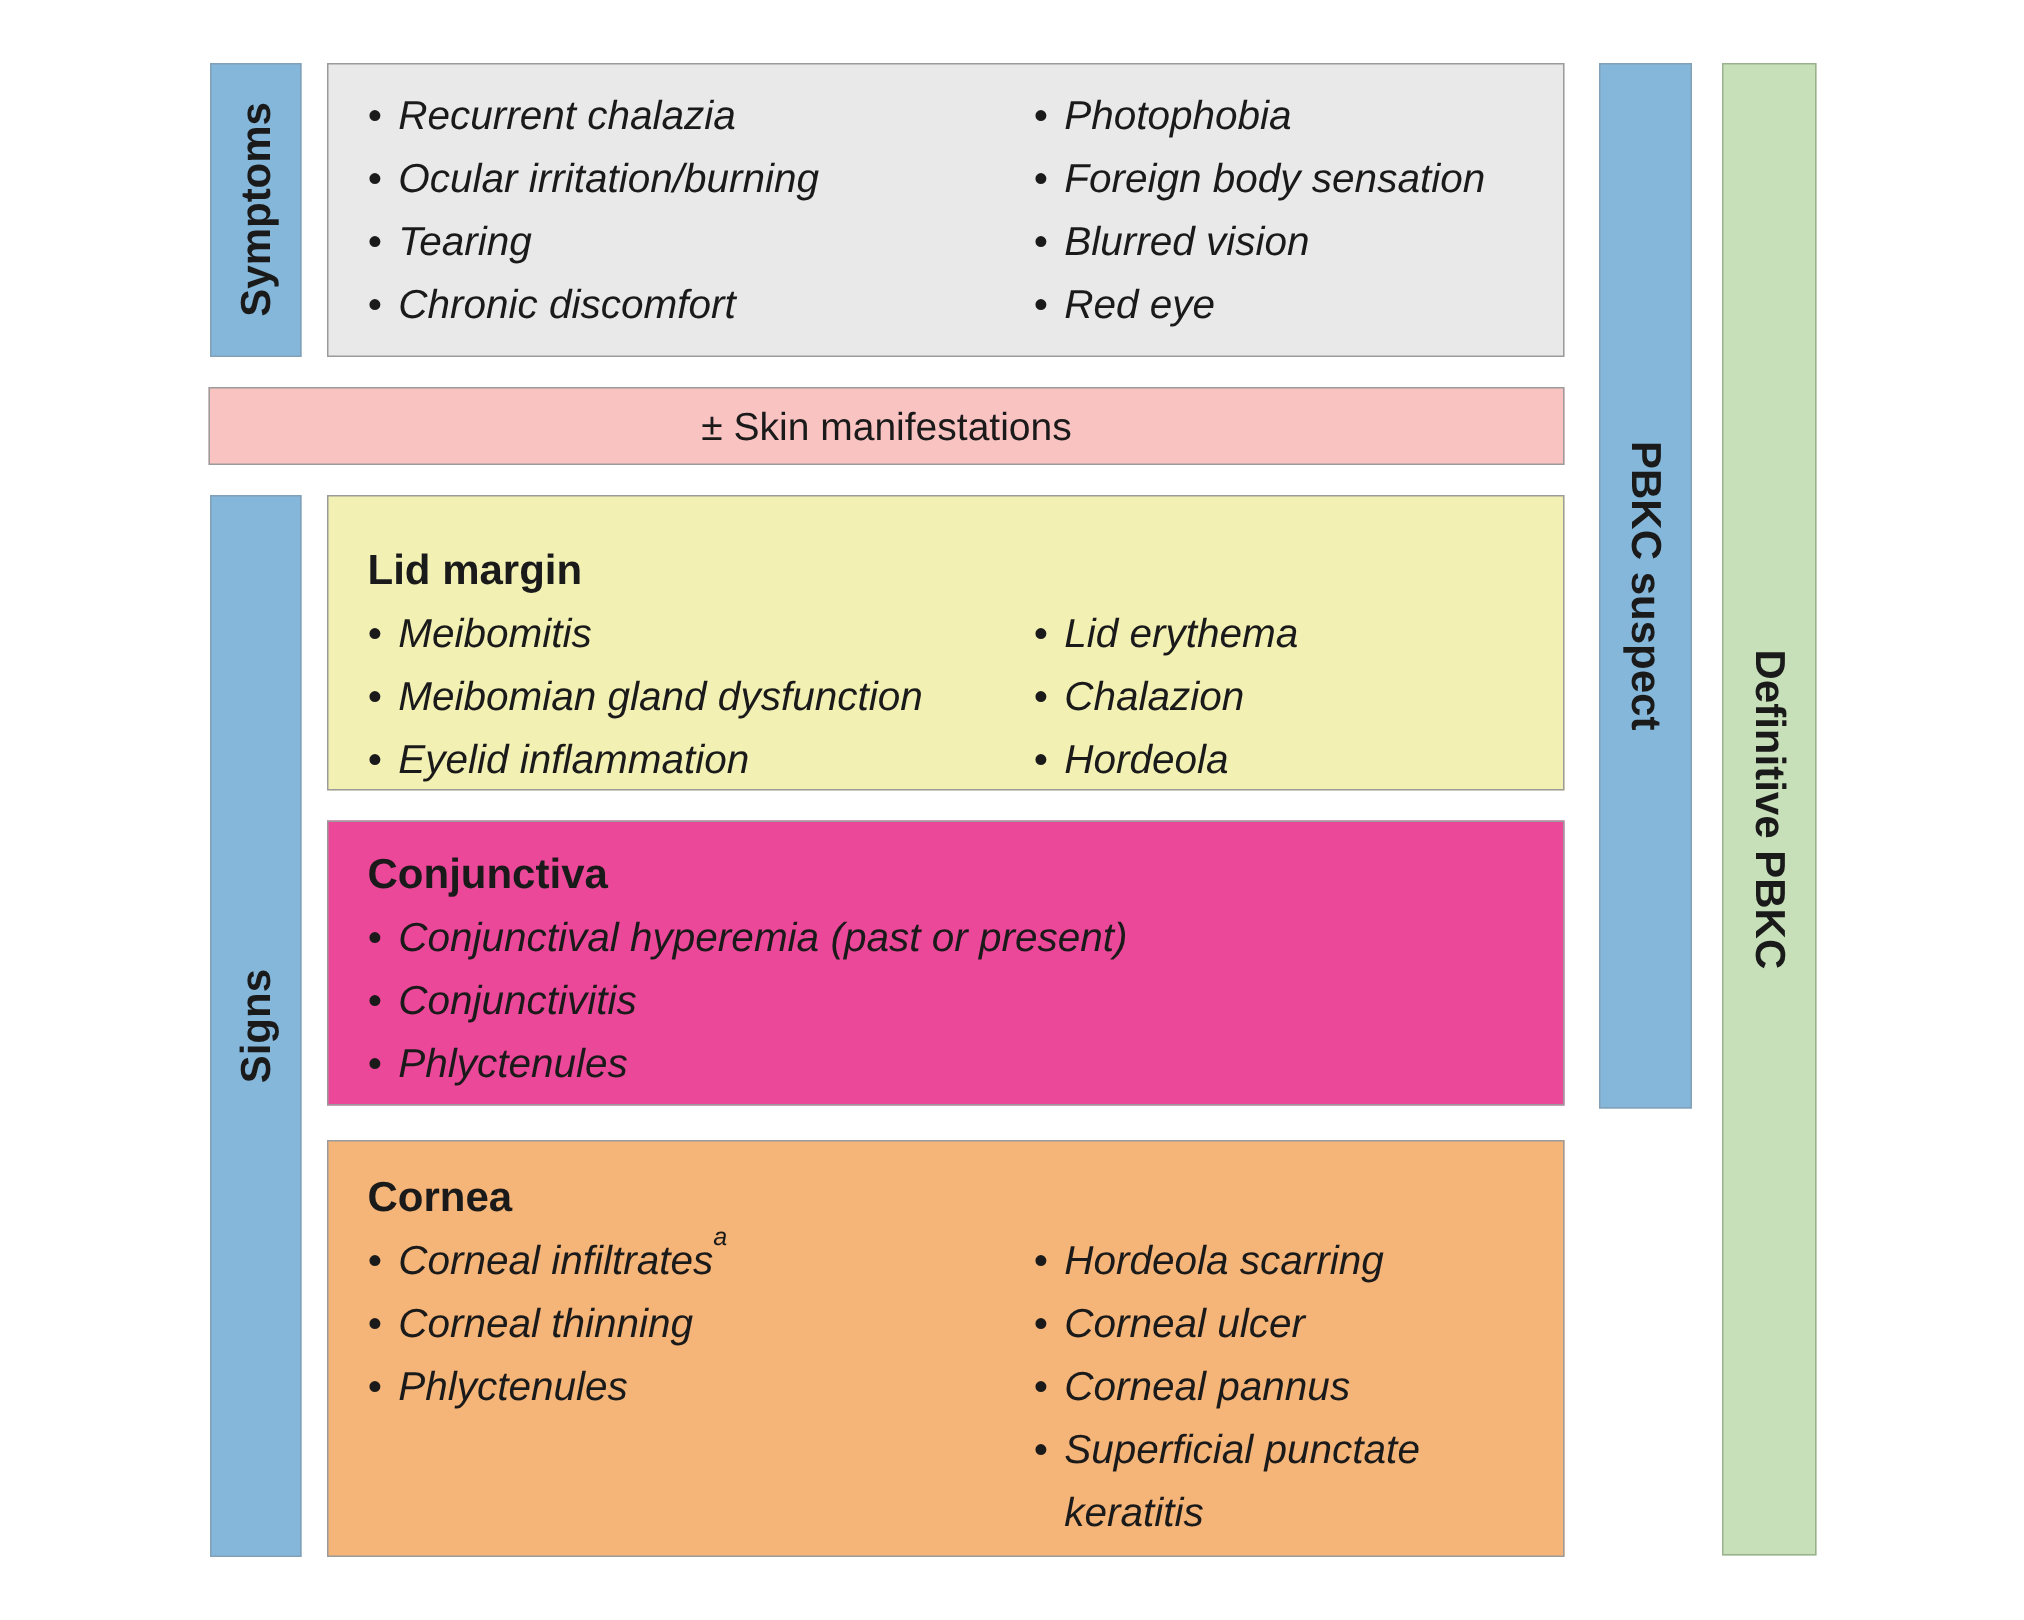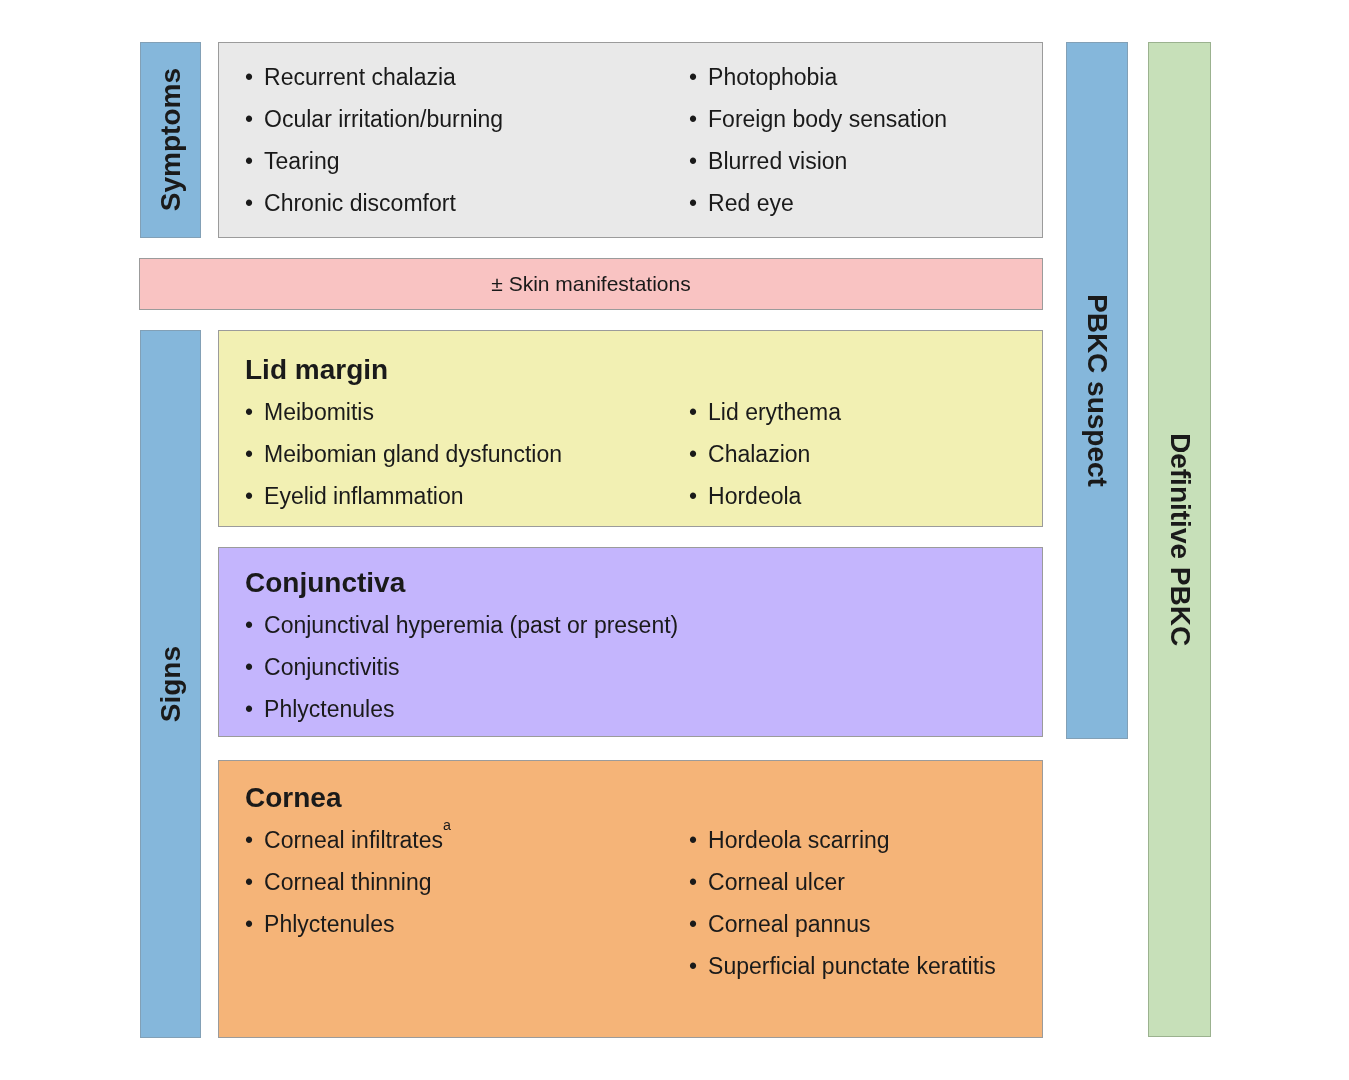--- a/index.html
+++ b/index.html
@@ -8,30 +8,30 @@
 
   .box{position:absolute;box-sizing:border-box;border:1.5px solid #9b9b9b;}
   .rail{position:absolute;box-sizing:border-box;display:flex;align-items:center;justify-content:center;
         font-weight:700;font-size:28px;}
   .rail-blue{background:#85b7db;border:1px solid #82a0b6;}
   .rail-green{background:#c7e0b9;border:1px solid #9bb28f;}
   .vtext-up{writing-mode:vertical-rl;transform:rotate(180deg);white-space:nowrap;}
   .vtext-down{writing-mode:vertical-rl;white-space:nowrap;}
 
   .gray-box{background:#e9e9e9;padding:13px 0 0 26px;}
-  .pink-bar{background:#f9c3c2;display:flex;align-items:center;justify-content:center;font-size:21px;}
-  .paleyellow-box{background:#f2f0b3;padding:18px 0 0 26px;}
-  .gold-box{background:#c4b5fd;padding:14px 0 0 26px;}
+  .pink-bar{background:#f9c3c2;display:flex;align-items:center;justify-content:center;font-size:26px;}
+  .paleyellow-box{background:#f2f0b3;padding:28px 0 0 26px;}
+  .gold-box{background:#ec4899;padding:14px 0 0 26px;}
   .orange-box{background:#f5b478;padding:16px 16px 0 26px;}
 
   .cols{display:flex;align-items:flex-start;}
   .col1{width:444px;flex:0 0 444px;}
   .col2{flex:1 1 auto;padding-right:14px;}
   .box-title{font-weight:700;font-size:28px;line-height:42px;}
-  .item{display:flex;font-size:23px;line-height:42px;}
+  .item{display:flex;font-size:27px;line-height:42px;font-style:italic;}
   .item::before{content:"\2022";flex:0 0 auto;margin-right:11px;}
   .item sup{font-size:0.62em;line-height:1;vertical-align:super;position:relative;top:-9px;}
 </style>
 </head>
 <body>
 
 <div class="canvas">
 
   <div class="rail rail-blue" style="left:140px;top:42px;width:61px;height:196px;">
     <span class="vtext-up">Symptoms</span>

